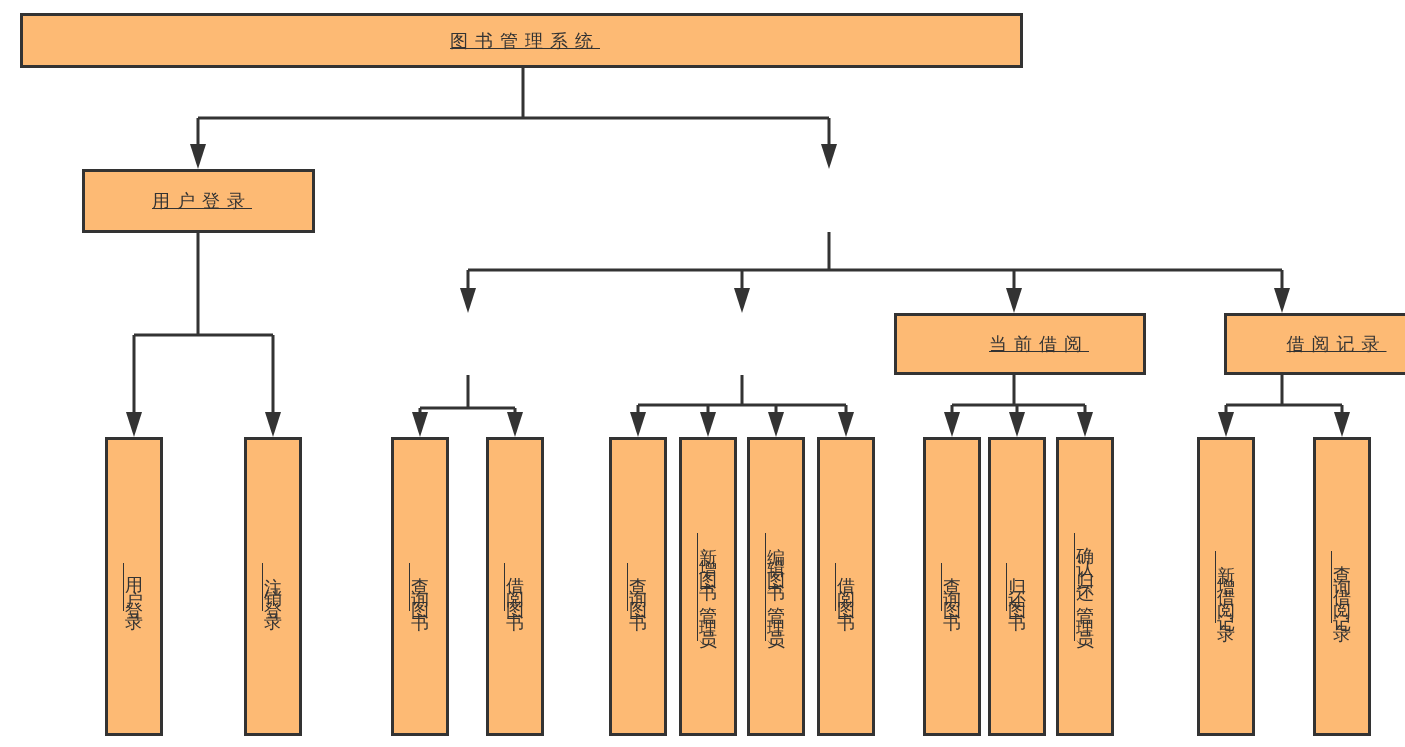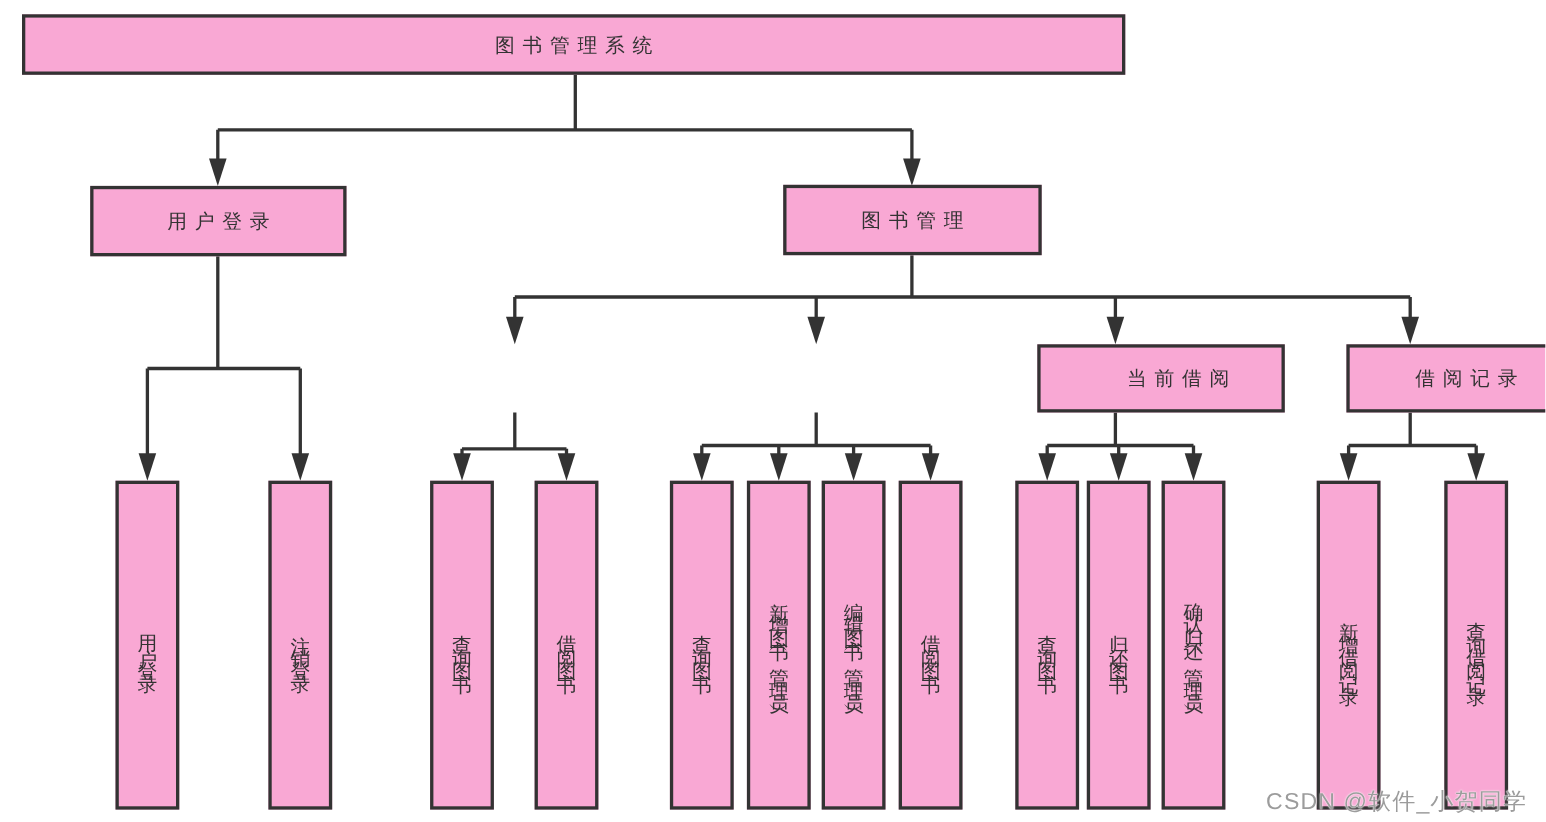--- a/index.html
+++ b/index.html
@@ -20,26 +20,27 @@
     left: 0;
     top: 0;
     width: 1405px;
     height: 747px;
     color: var(--line, #333333);
     pointer-events: none;
   }
   .node {
     position: absolute;
     box-sizing: border-box;
-    background: #f9a8d4;
+    background: #fdba74;
     border: 3px solid var(--line, #333333);
     display: flex;
     align-items: center;
     justify-content: center;
     color: var(--text, #333333);
+    text-decoration: underline;
   }
   .node.h {
     font-size: 18px;
     letter-spacing: 7px;
     text-indent: 7px;
     white-space: nowrap;
   }
   .node.v {
     font-size: 18px;
   }
@@ -47,21 +48,21 @@
     writing-mode: vertical-rl;
     text-orientation: mixed;
     letter-spacing: 12px;
     line-height: 1;
   }
   .root-box { left: 20px;  top: 13px;  width: 1003px; height: 55px; }
   .b-userlogin { left: 82px;  top: 169px; width: 233px; height: 64px; }
   .b-bookmgmt  { left: 712px; top: 168px; width: 235px; height: 64px; }
   .b-newbooks  { left: 357px; top: 313px; width: 221px; height: 62px; }
   .b-borrow    { left: 632px; top: 313px; width: 220px; height: 62px; }
-  .b-current   { left: 943px; top: 313px; width: 225px; height: 62px; padding-left: 31px; }
+  .b-current   { left: 894px; top: 313px; width: 252px; height: 62px; padding-left: 31px; }
   .b-records   { left: 1224px; top: 313px; width: 218px; height: 62px; }
   .leaf { top: 437px; width: 58px; height: 299px; }
   .l1  { left: 105px; }
   .l2  { left: 244px; }
   .l3  { left: 391px; }
   .l4  { left: 486px; }
   .l5  { left: 609px; }
   .l6  { left: 679px; }
   .l7  { left: 747px; }
   .l8  { left: 817px; }
@@ -150,23 +151,20 @@
     </g>
   </svg>
 
   <div class="node h root-box">
     <span class="lbl">图书管理系统</span>
   </div>
 
   <div class="node h b-userlogin">
     <span class="lbl">用户登录</span>
   </div>
-  <div class="node h b-bookmgmt">
-    <span class="lbl">图书管理</span>
-  </div>
 
   <div class="node h b-current">
     <span class="lbl">当前借阅</span>
   </div>
   <div class="node h b-records">
     <span class="lbl">借阅记录</span>
   </div>
 
   <div class="node v leaf l1">
     <span class="lbl">用户登录</span>
@@ -201,14 +199,13 @@
   <div class="node v leaf l11">
     <span class="lbl">确认归还（管理员）</span>
   </div>
   <div class="node v leaf l12">
     <span class="lbl">新增借阅记录</span>
   </div>
   <div class="node v leaf l13">
     <span class="lbl">查询借阅记录</span>
   </div>
 
-  <div class="watermark">CSDN @软件_小贺同学</div>
 </div>
 
 </body></html>

